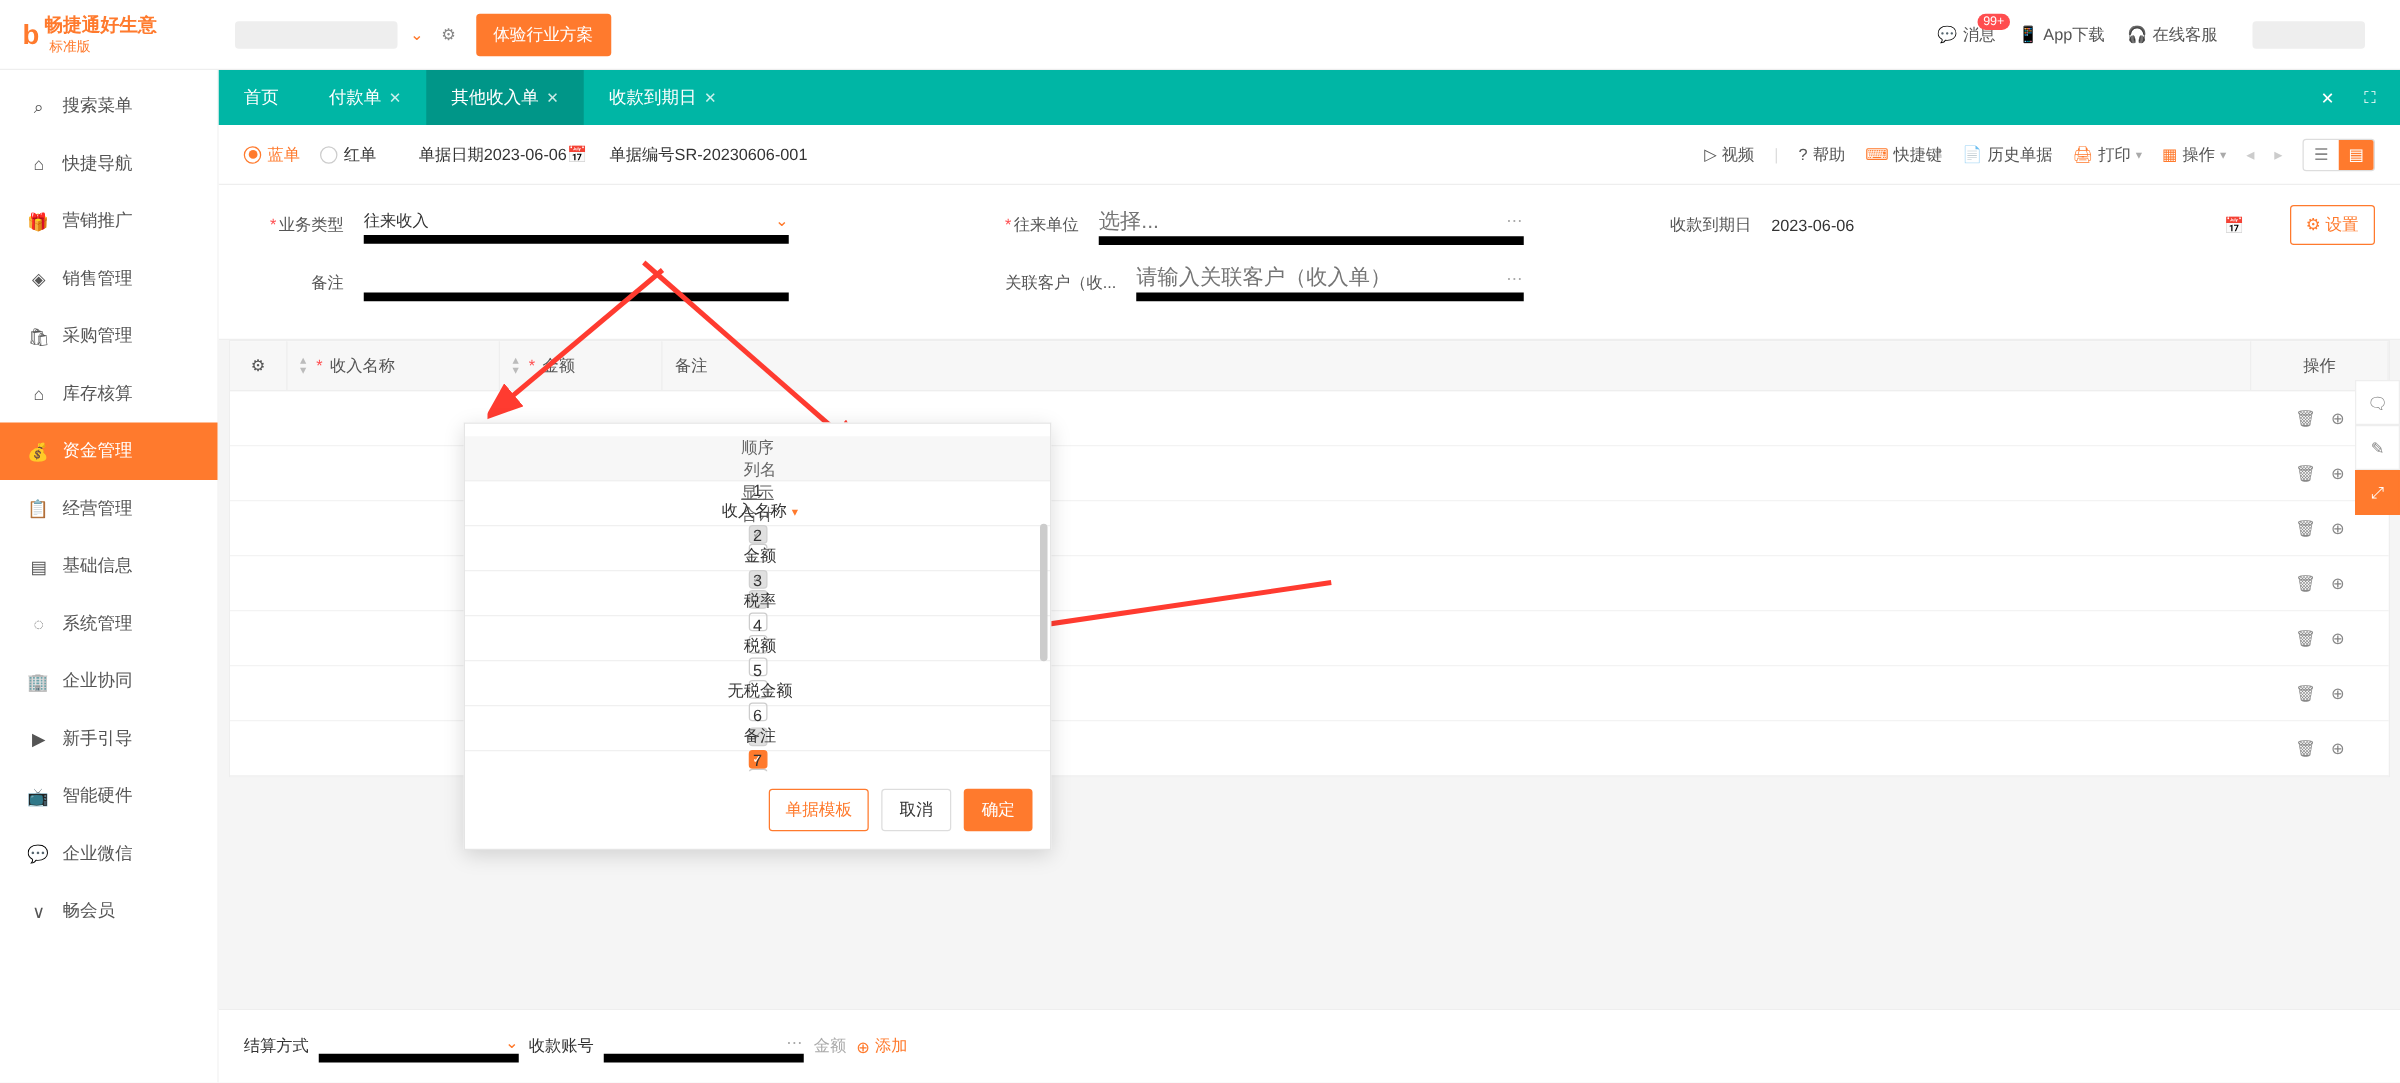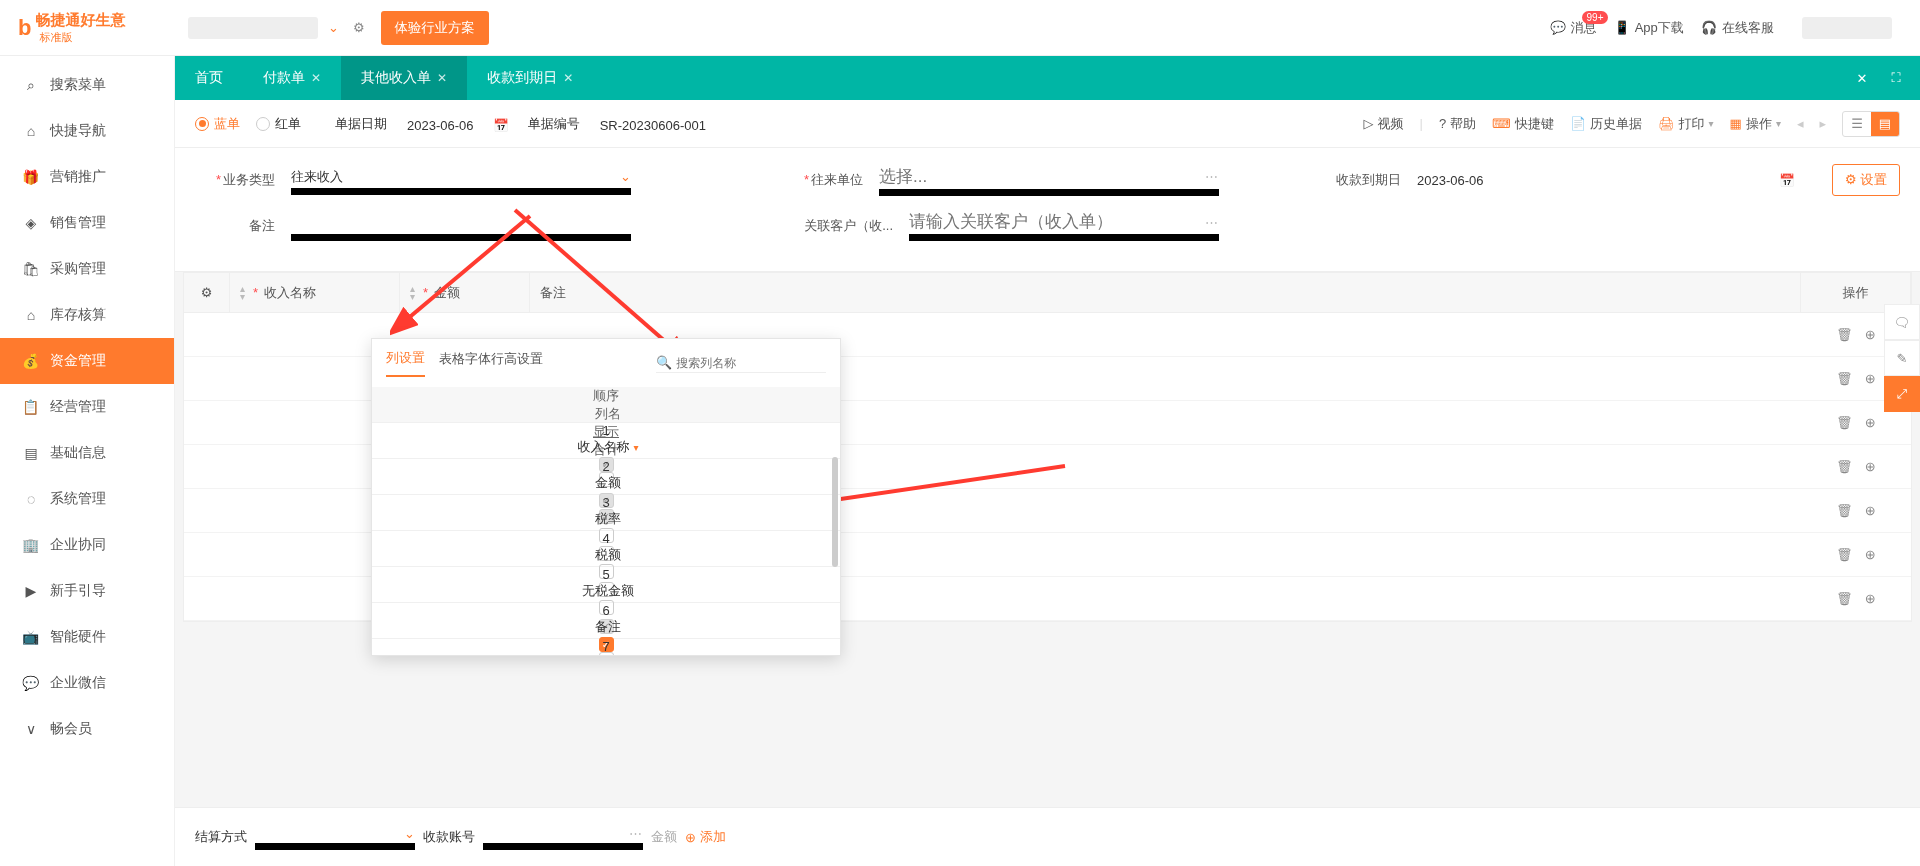--- a/index.html
+++ b/index.html
@@ -28,21 +28,21 @@
 .tab.active { background: #009688; }
 .tab-close { font-size: 12px; opacity: .8; }
 .tab-ctrl { margin-left: auto; display: flex; gap: 2px; padding-right: 8px; }
 .tab-ctrl span { width: 32px; height: 28px; display: flex; align-items: center; justify-content: center; color: #fff; cursor: pointer; }
 .toolbar { background: #fff; height: 48px; display: flex; align-items: center; padding: 0 20px; border-bottom: 1px solid #eee; }
 .radio { display: flex; align-items: center; gap: 5px; margin-right: 16px; cursor: pointer; }
 .radio-dot { width: 14px; height: 14px; border: 1px solid #ccc; border-radius: 50%; display: flex; align-items: center; justify-content: center; }
 .radio.active .radio-dot { border-color: #ff7a2d; }
 .radio.active .radio-dot::after { content: ""; width: 7px; height: 7px; background: #ff7a2d; border-radius: 50%; }
 .radio.active span.lbl { color: #ff7a2d; }
-.field-inline { display: flex; align-items: flex-end; gap: 20px; margin-left: 18px; }
+.field-inline { display: flex; align-items: center; gap: 0; margin-left: 18px; }
 .field-inline .v { color: #333; }
 .field-inline .ic { color: #ff7a2d; }
 .toolbar-right { margin-left: auto; display: flex; align-items: center; gap: 16px; color: #555; }
 .tool-item { display: flex; align-items: center; gap: 4px; cursor: pointer; }
 .orange-icon { color: #ff7a2d; }
 .form-area { background: #fff; padding: 16px 20px; border-bottom: 1px solid #eee; }
 .form-row { display: flex; align-items: center; margin-bottom: 14px; gap: 16px; }
 .form-label { width: 80px; text-align: right; color: #555; }
 .req { color: #ff4d4f; margin-right: 2px; }
 .form-val { flex: 0 0 340px; position: relative; display: flex; align-items: center; border-bottom: 7px solid #000000; padding: 2px 0; }
@@ -435,28 +435,20 @@
         <line x1="140" y1="10" x2="15" y2="115" stroke="#ff3b30" stroke-width="4" marker-end="url(#ah1)"></line>
       </svg>
     <svg class="arrow" style="top:144px;left:330px;" width="200" height="170">
         <line x1="10" y1="10" x2="170" y2="150" stroke="#ff3b30" stroke-width="4" marker-end="url(#ah1)"></line>
       </svg>
     <svg class="arrow" style="top:400px;left:540px;" width="360" height="80">
         <line x1="350" y1="10" x2="10" y2="60" stroke="#ff3b30" stroke-width="4" marker-end="url(#ah1)"></line>
       </svg>
 
     <div class="popup">
-      <div class="pop-tabs">
-        <div class="pop-tab active">列设置</div>
-        <div class="pop-tab">表格字体行高设置</div>
-        <div class="pop-search">
-          <span>🔍</span>
-          <input placeholder="搜索列名称" style="">
-        </div>
-      </div>
       <div class="pop-grid">
         <div class="pg-head">
           <div class="pg-c1">顺序</div>
           <div class="pg-c2">列名</div>
           <div class="pg-c3">显示</div>
           <div class="pg-c4">合计</div>
         </div>
         <div class="pop-scroll" id="poprows">
           <div class="pop-scrollbar"></div>
         <div class="pg-row">
@@ -496,20 +488,25 @@
               <div class="pg-c4"><span class="chk"></span></div>
             </div>
             <div class="pg-row">
               <div class="pg-c1">7</div>
               <div class="pg-c2">核销金额</div>
               <div class="pg-c3"><span class="chk"></span></div>
               <div class="pg-c4"><span class="chk"></span></div>
             </div>
           </div>
       </div>
+      <div class="pop-foot">
+        <button class="btn-orange-outline">单据模板</button>
+        <button class="btn-plain">取消</button>
+        <button class="btn-orange">确定</button>
+      </div>
     </div>
 
     <div class="float-tools">
       <div>🗨</div>
       <div>✎</div>
       <div class="on">⤢</div>
     </div>
   </div>
 </div>
 

